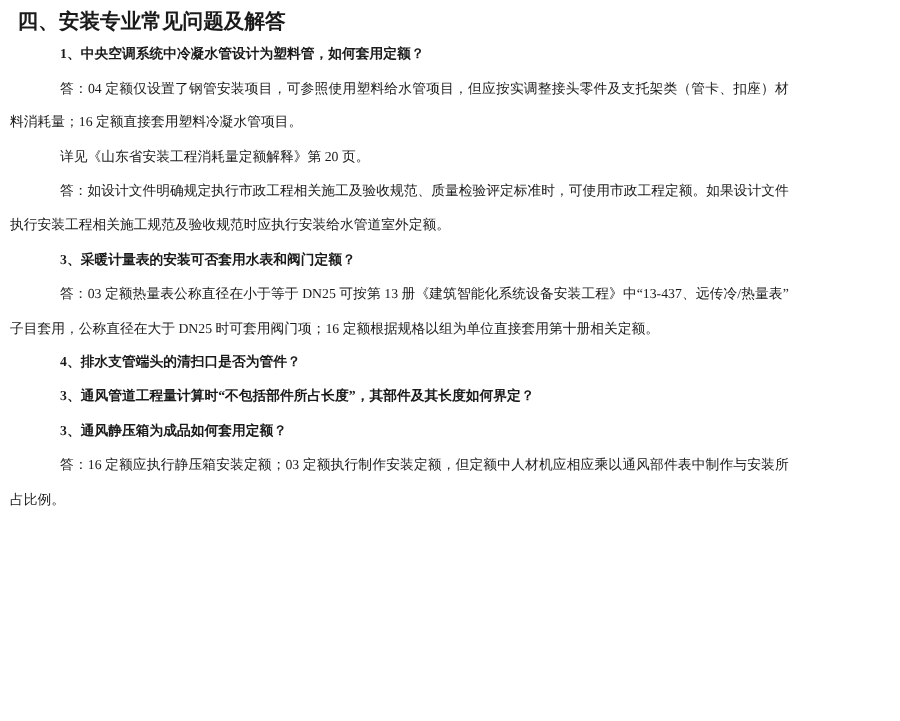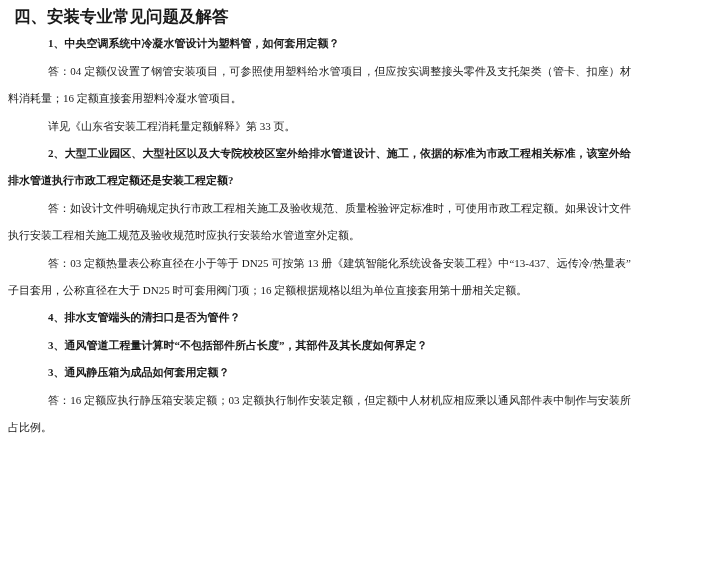--- a/index.html
+++ b/index.html
@@ -47,22 +47,22 @@
   }
 </style>
 </head>
 <body>
 
 <div class="page">
   <h1 class="doc-heading">四、安装专业常见问题及解答</h1>
   <div id="qa-container">
       <p class="question">1、中央空调系统中冷凝水管设计为塑料管，如何套用定额？</p>
       <p class="answer">答：04 定额仅设置了钢管安装项目，可参照使用塑料给水管项目，但应按实调整接头零件及支托架类（管卡、扣座）材料消耗量；16 定额直接套用塑料冷凝水管项目。</p>
-      <p class="answer">详见《山东省安装工程消耗量定额解释》第 33 页。</p>
-      <p class="question">2、大型工业园区、大型社区以及大专院校校区室外给排水管道设计、施工，依据的标准为市政工程相关标准，该室外给排水管道执行市政工程定额还是安装工程定额?</p>
+      <p class="answer">详见《山东省安装工程消耗量定额解释》第 20 页。</p>
       <p class="answer">答：如设计文件明确规定执行市政工程相关施工及验收规范、质量检验评定标准时，可使用市政工程定额。如果设计文件执行安装工程相关施工规范及验收规范时应执行安装给水管道室外定额。</p>
+      <p class="question">3、采暖计量表的安装可否套用水表和阀门定额？</p>
       <p class="answer">答：03 定额热量表公称直径在小于等于 DN25 可按第 13 册《建筑智能化系统设备安装工程》中“13-437、远传冷/热量表”子目套用，公称直径在大于 DN25 时可套用阀门项；16 定额根据规格以组为单位直接套用第十册相关定额。</p>
       <p class="question">4、排水支管端头的清扫口是否为管件？</p>
       <p class="question">3、通风管道工程量计算时“不包括部件所占长度”，其部件及其长度如何界定？</p>
       <p class="question">3、通风静压箱为成品如何套用定额？</p>
       <p class="answer">答：16 定额应执行静压箱安装定额；03 定额执行制作安装定额，但定额中人材机应相应乘以通风部件表中制作与安装所占比例。</p>
     </div>
 </div>
 
 </body></html>

